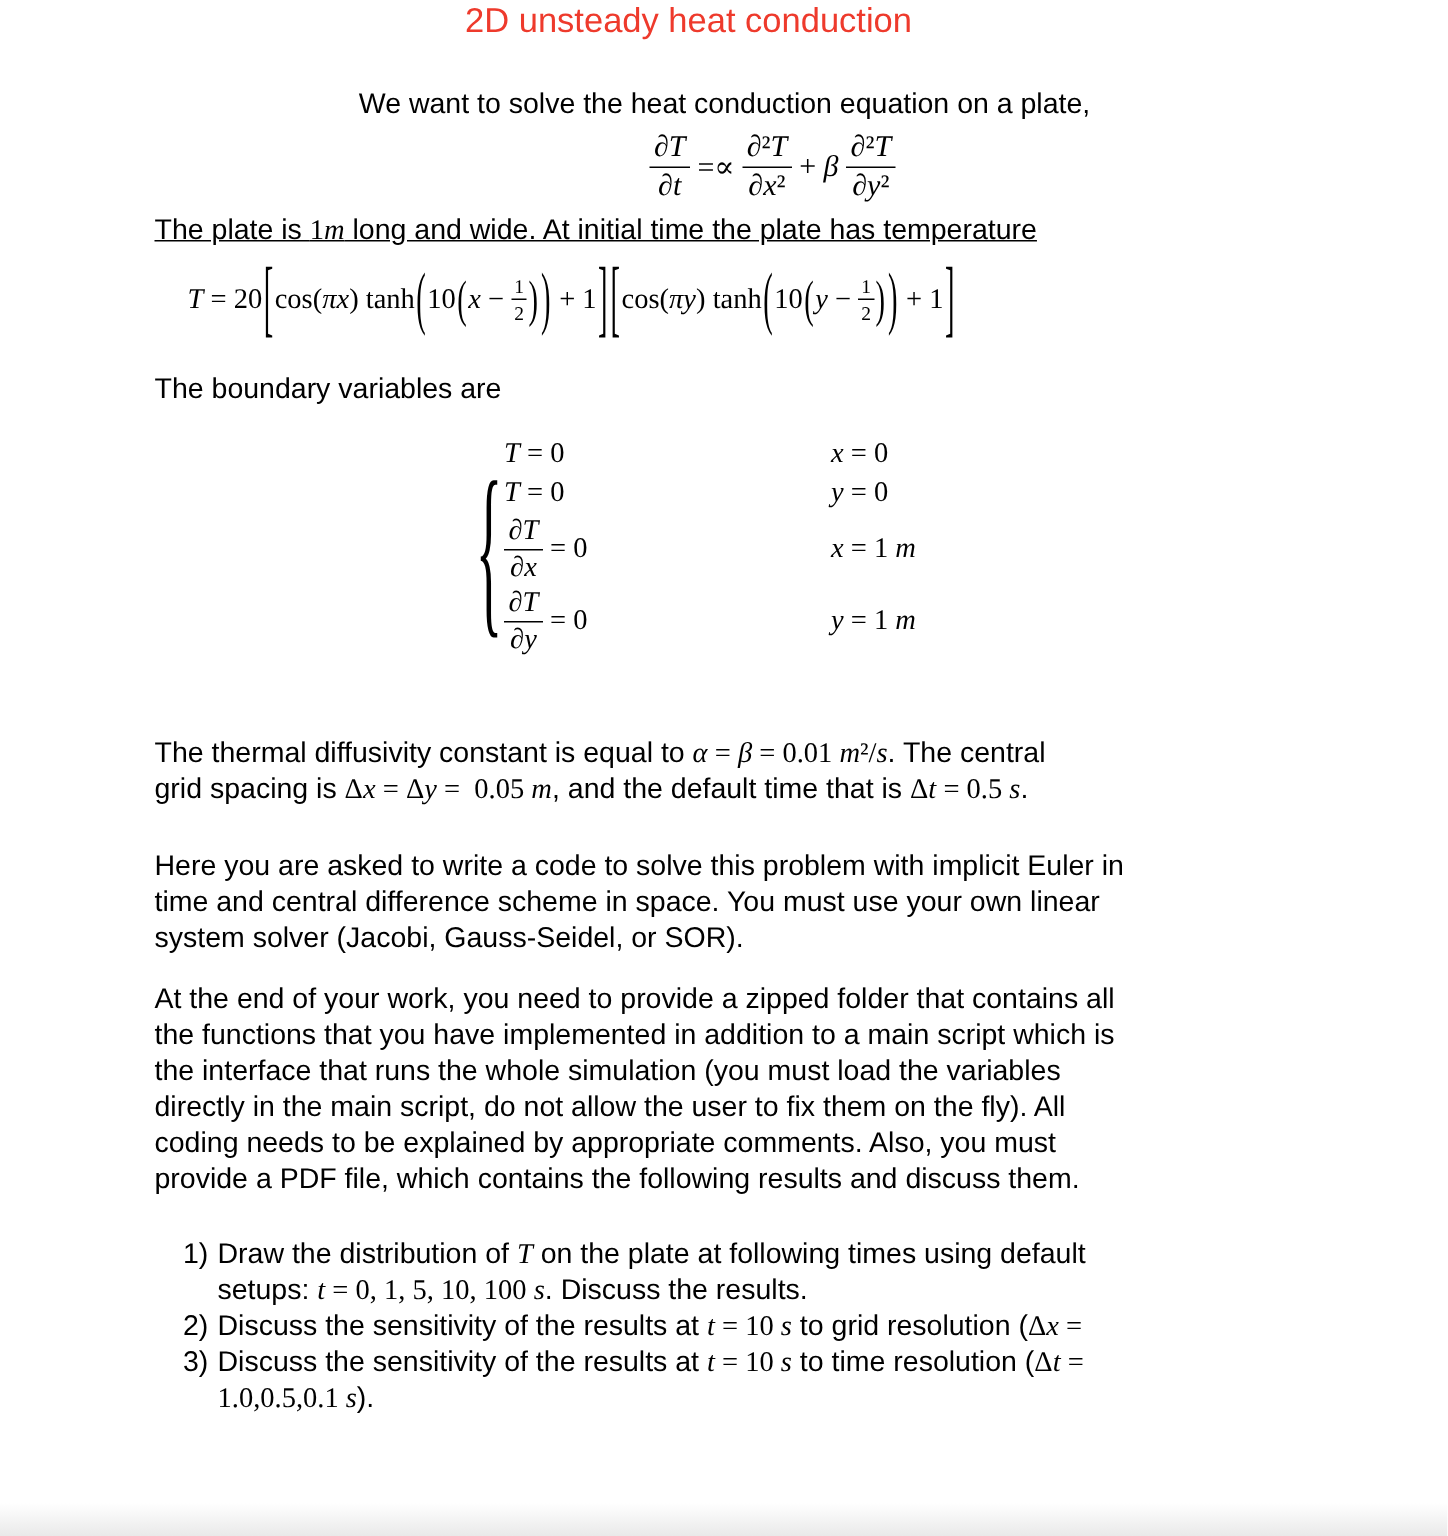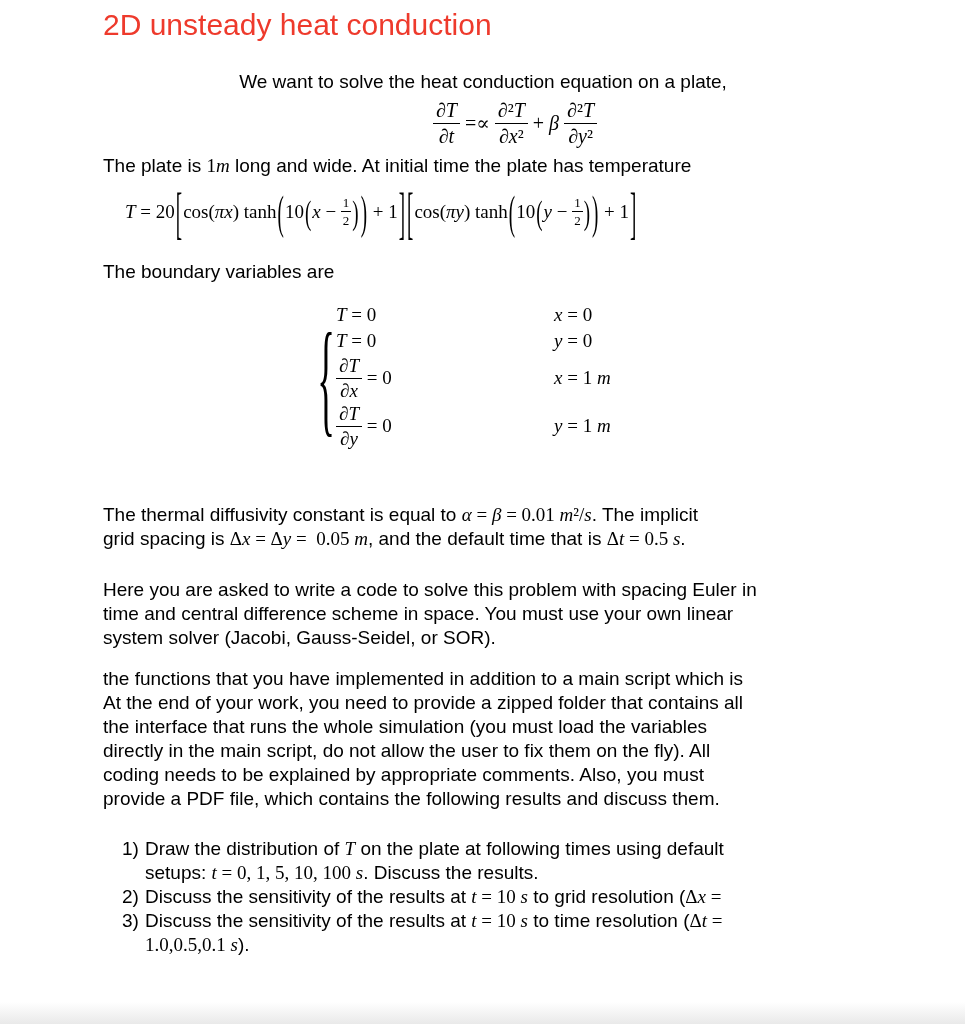--- a/index.html
+++ b/index.html
@@ -7,24 +7,24 @@
     width: 965px; height: 1024px;
     background: #ffffff;
     font-family: "Liberation Sans", sans-serif;
     font-size: 19px;
     color: #000000;
     overflow: hidden;
     position: relative;
   }
   .page { position: relative; width: 965px; height: 1024px; }
   .page-title {
-    padding-top: 12px;
     width: 712px;
     margin-left: 103px;
-    font-size: 30px;
+    text-align: center;
+    font-size: 23px;
     line-height: 26px;
   }
   .content { margin-left: 103px; width: 760px; }
 
   .line { height: 24px; line-height: 24px; white-space: pre; }
 
   .math, .mtxt, .frac, .big, .bc, .eq {
     font-family: "Liberation Serif", "DejaVu Serif", serif;
   }
   .mi { font-style: italic; }
@@ -38,21 +38,21 @@
   .fbot { display: block; padding-top: 2px; line-height: 1.05; }
   .big { display: inline-block; vertical-align: middle; line-height: 1; margin: 0 1px; font-weight: 400; }
 
   #blk-pde { height: 58px; justify-content: center; padding-left: 64px; font-size: 20px; }
   #blk-initial-condition { height: 68px; padding-left: 22px; font-size: 19px; }
   #blk-initial-condition .frac { font-size: 13px; }
   #blk-initial-condition .frac .ftop { border-bottom-width: 1.3px; padding: 0 2px 1px 2px; }
 
   
   #blk-intro { margin-top: 32px; text-align: center; }
-  #blk-plate-description { margin-top: 2px; }
+  #blk-plate-description { margin-top: 2px; text-decoration: underline; }
   #blk-boundary-intro { margin-top: 14px; }
   #blk-parameters { margin-top: 53px; }
   #blk-assignment { margin-top: 27px; }
   #blk-deliverables { margin-top: 17px; }
 
   
   #blk-boundary-conditions {
     margin-top: 18px;
     margin-left: 215px;
     height: 148px;
@@ -116,31 +116,31 @@
           <div class="bc-rhs"><span class="mi">x</span> = 0</div>
           <div class="bc-lhs"><span class="mtxt"><span class="mi">T</span> = 0</span></div>
           <div class="bc-rhs"><span class="mi">y</span> = 0</div>
           <div class="bc-lhs"><span class="frac"><span class="ftop">∂<span class="mi">T</span></span><span class="fbot">∂<span class="mi">x</span></span></span><span class="mtxt"> = 0</span></div>
           <div class="bc-rhs"><span class="mi">x</span> = 1 <span class="mi">m</span></div>
           <div class="bc-lhs"><span class="frac"><span class="ftop">∂<span class="mi">T</span></span><span class="fbot">∂<span class="mi">y</span></span></span><span class="mtxt"> = 0</span></div>
           <div class="bc-rhs"><span class="mi">y</span> = 1 <span class="mi">m</span></div>
         </div>
       </div>
       <div class="para" id="blk-parameters">
-        <div class="line"><span class="txt">The thermal diffusivity constant is equal to </span><span class="math"><span class="mi">α</span> = <span class="mi">β</span> = 0.01 <span class="mi">m</span>²/<span class="mi">s</span></span><span class="txt">. The implicit</span></div>
+        <div class="line"><span class="txt">The thermal diffusivity constant is equal to </span><span class="math"><span class="mi">α</span> = <span class="mi">β</span> = 0.01 <span class="mi">m</span>²/<span class="mi">s</span></span><span class="txt">. The central</span></div>
         <div class="line"><span class="txt">grid spacing is </span><span class="math">Δ<span class="mi">x</span> = Δ<span class="mi">y</span> =  0.05 <span class="mi">m</span></span><span class="txt">, and the default time that is </span><span class="math">Δ<span class="mi">t</span> = 0.5 <span class="mi">s</span></span><span class="txt">.</span></div>
       </div>
       <div class="para" id="blk-assignment">
-        <div class="line"><span class="txt">Here you are asked to write a code to solve this problem with spacing Euler in</span></div>
+        <div class="line"><span class="txt">Here you are asked to write a code to solve this problem with implicit Euler in</span></div>
         <div class="line"><span class="txt">time and central difference scheme in space. You must use your own linear</span></div>
         <div class="line"><span class="txt">system solver (Jacobi, Gauss-Seidel, or SOR).</span></div>
       </div>
       <div class="para" id="blk-deliverables">
+        <div class="line"><span class="txt">At the end of your work, you need to provide a zipped folder that contains all</span></div>
         <div class="line"><span class="txt">the functions that you have implemented in addition to a main script which is</span></div>
-        <div class="line"><span class="txt">At the end of your work, you need to provide a zipped folder that contains all</span></div>
         <div class="line"><span class="txt">the interface that runs the whole simulation (you must load the variables</span></div>
         <div class="line"><span class="txt">directly in the main script, do not allow the user to fix them on the fly). All</span></div>
         <div class="line"><span class="txt">coding needs to be explained by appropriate comments. Also, you must</span></div>
         <div class="line"><span class="txt">provide a PDF file, which contains the following results and discuss them.</span></div>
       </div>
       <div class="task-list" id="blk-tasks">
         <div class="task-item">
           <div class="task-num line">1)</div>
           <div class="task-lines">
             <div class="line"><span class="txt">Draw the distribution of </span><span class="math"><span class="mi">T</span></span><span class="txt"> on the plate at following times using default</span></div>

